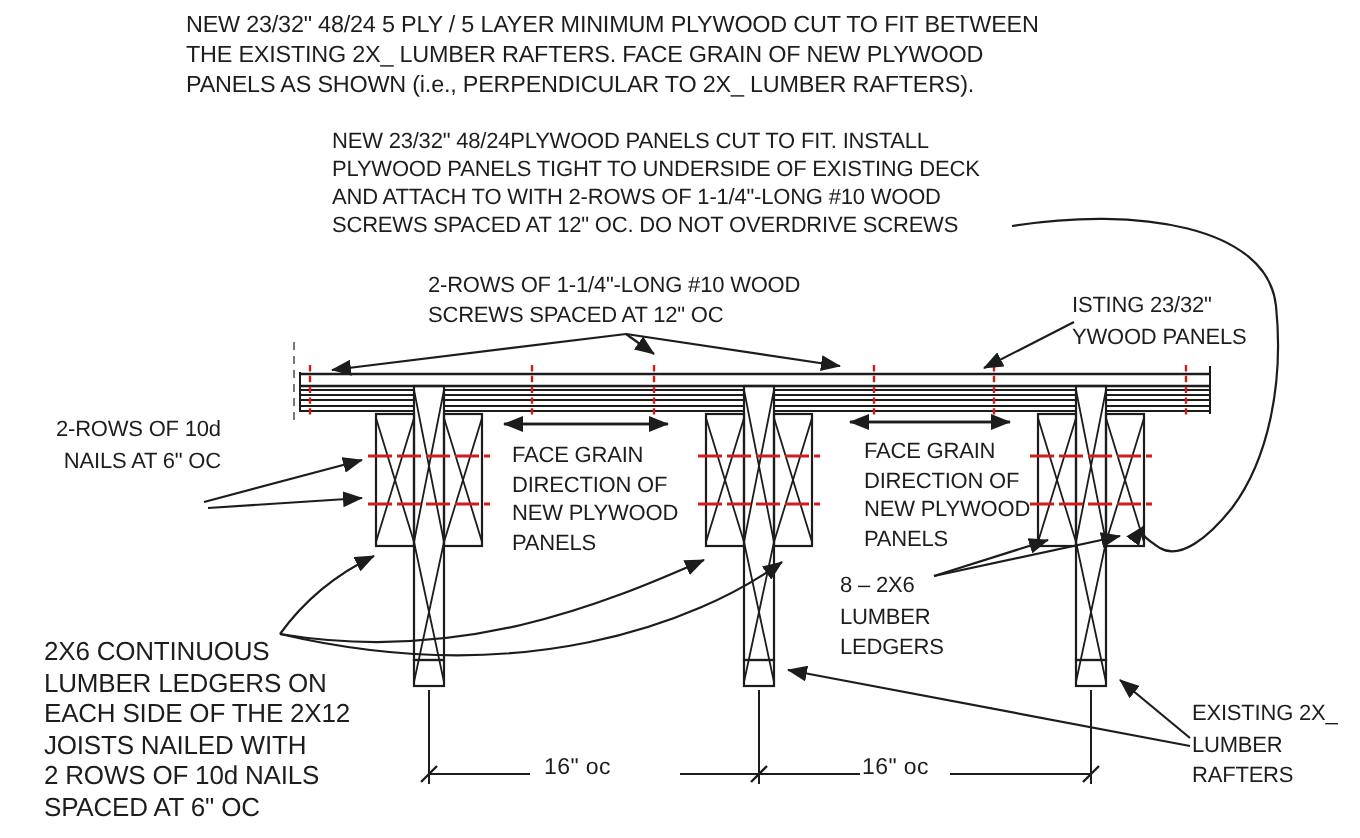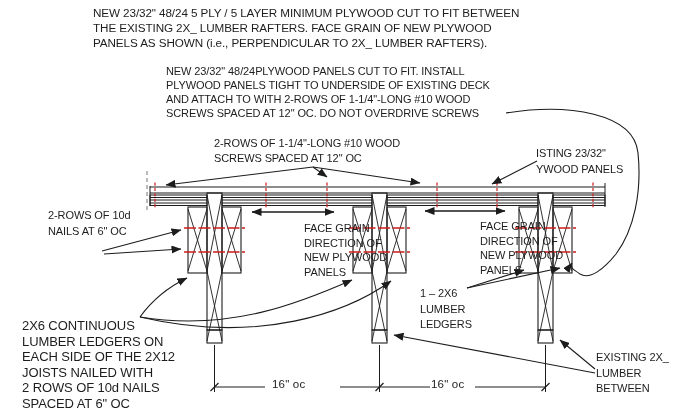--- a/index.html
+++ b/index.html
@@ -9,21 +9,21 @@
   }
   .stage svg{position:absolute;left:0;top:0;}
   .lbl{
     position:absolute;white-space:pre-line;color:#1d1d1d;
     font-size:11px;line-height:15px;letter-spacing:-0.1px;
   }
   .note-top{font-size:11.7px;line-height:15px;}
   .note-install{font-size:11px;line-height:14px;}
   .note-ledgers{font-size:13px;line-height:15.5px;}
   .lh155{line-height:15.5px;}
-  .lh145{line-height:14.5px;margin-left:48px;}
+  .lh145{line-height:14.5px;}
   .dim{font-size:11.5px;letter-spacing:0.2px;}
 </style>
 </head>
 <body>
 
 <div class="stage">
 
   <svg width="680" height="419" viewBox="0 0 680 419">
     <defs>
       <marker id="ah" viewBox="0 0 10 8" markerWidth="10" markerHeight="8" refX="9.5" refY="4" orient="auto" markerUnits="userSpaceOnUse">
@@ -135,45 +135,45 @@
 PLYWOOD PANELS TIGHT TO UNDERSIDE OF EXISTING DECK
 AND ATTACH TO WITH 2-ROWS OF 1-1/4"-LONG #10 WOOD
 SCREWS SPACED AT 12" OC. DO NOT OVERDRIVE SCREWS</div>
 
   <div class="lbl" style="left:214px;top:136px;">2-ROWS OF 1-1/4"-LONG #10 WOOD
 SCREWS SPACED AT 12" OC</div>
 
   <div class="lbl lh155" style="left:536px;top:146px;">ISTING 23/32"
 YWOOD PANELS</div>
 
-  <div class="lbl lh155" style="left:48px;top:208px;">2-ROWS OF 10d
+  <div class="lbl lh155" style="left:28px;top:208px;text-align:right;">2-ROWS OF 10d
 NAILS AT 6" OC</div>
 
   <div class="lbl lh145" style="left:256px;top:221px;">FACE GRAIN
 DIRECTION OF
 NEW PLYWOOD
 PANELS</div>
 
   <div class="lbl lh145" style="left:432px;top:219px;">FACE GRAIN
 DIRECTION OF
 NEW PLYWOOD
 PANELS</div>
 
   <div class="lbl note-ledgers" style="left:22px;top:318px;">2X6 CONTINUOUS
 LUMBER LEDGERS ON
 EACH SIDE OF THE 2X12
 JOISTS NAILED WITH
 2 ROWS OF 10d NAILS
 SPACED AT 6" OC</div>
 
-  <div class="lbl lh155" style="left:420px;top:286px;">1 – 2X6
+  <div class="lbl lh155" style="left:420px;top:286px;">8 – 2X6
 LUMBER
 LEDGERS</div>
 
   <div class="lbl lh155" style="left:596px;top:350px;">EXISTING 2X_
 LUMBER
-BETWEEN</div>
+RAFTERS</div>
 
   <div class="lbl dim" style="left:272px;top:377px;">16" oc</div>
 
   <div class="lbl dim" style="left:431px;top:377px;">16" oc</div>
 
 </div>
 
 </body></html>

